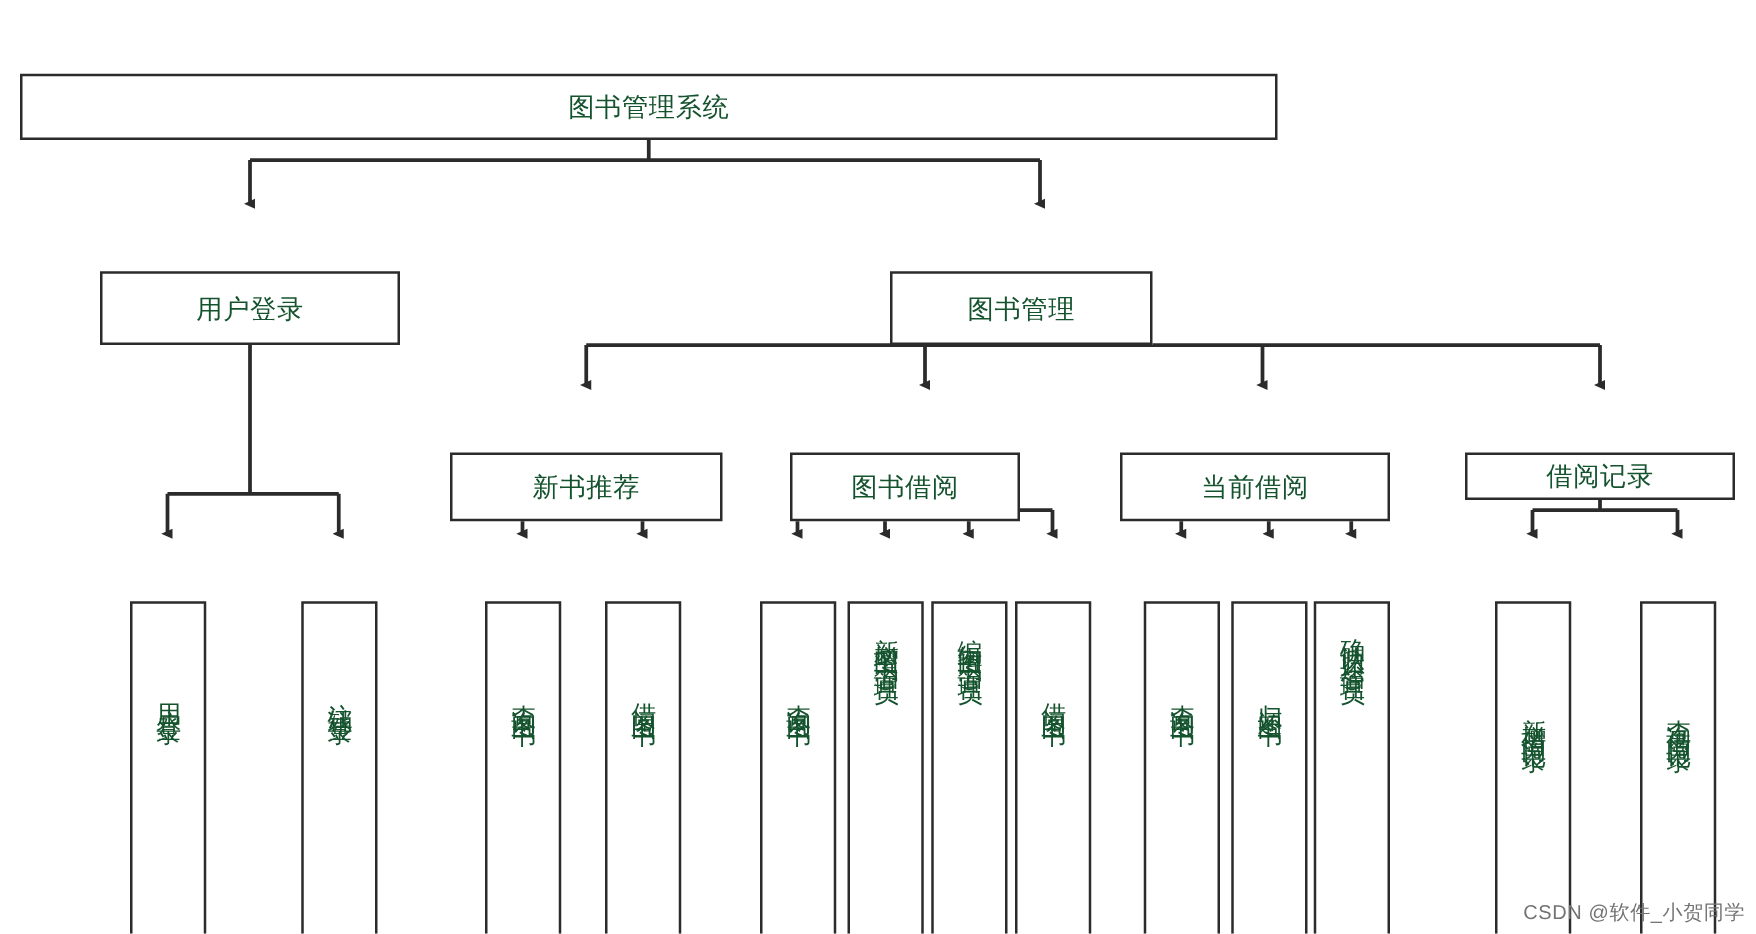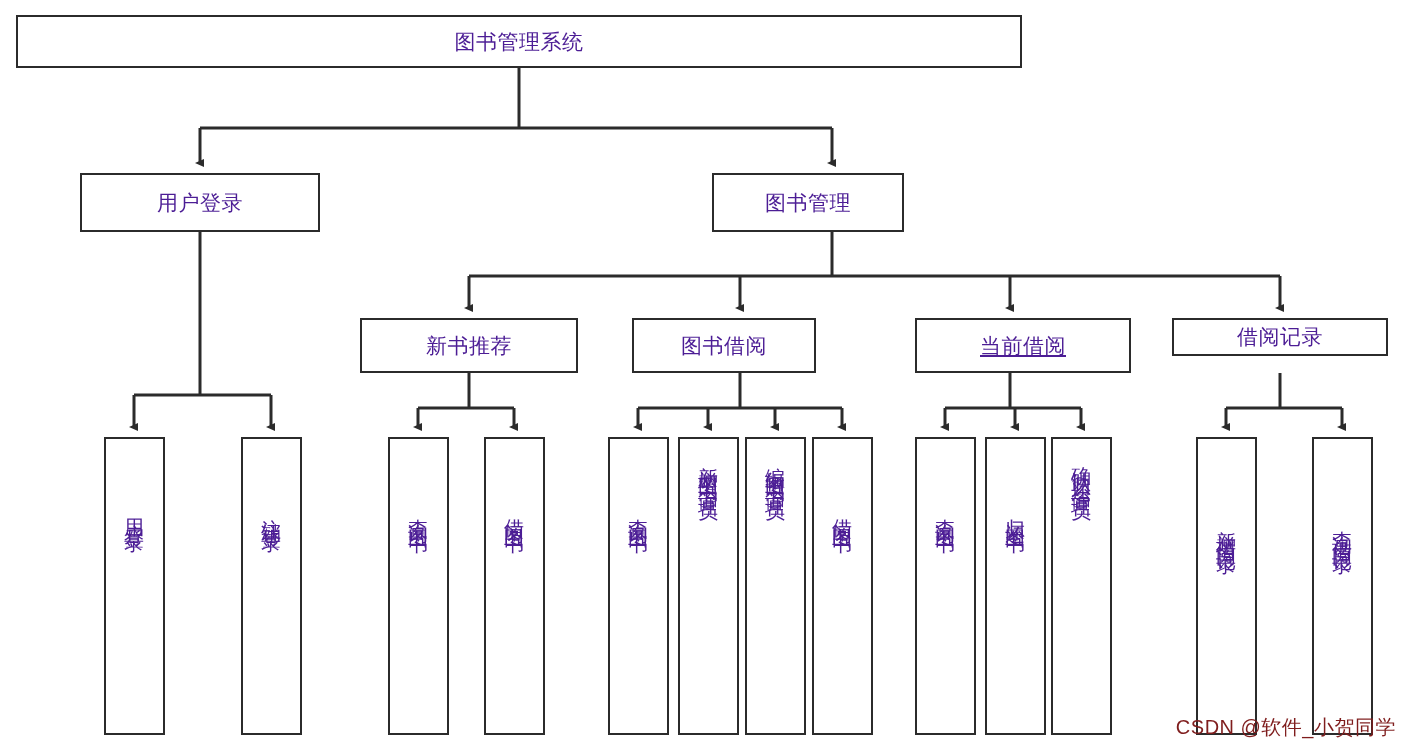--- a/index.html
+++ b/index.html
@@ -26,22 +26,23 @@
     pointer-events: none;
   }
   .node {
     position: absolute;
     box-sizing: border-box;
     background: #ffffff;
     border: 2.5px solid #2b2b2b;
     display: flex;
     align-items: center;
     justify-content: center;
-    color: #4c1d95;
+    color: #14532d;
     z-index: 2;
+    margin-top: 44px;
   }
   .node.horiz {
     font-size: 21px;
     letter-spacing: 0.5px;
   }
   .node.vert {
     font-size: 20px;
     padding-top: 6px;
     padding-bottom: 6px;
     align-items: flex-start;
@@ -59,22 +60,22 @@
   .node.vert.tall .vtext {
     margin-top: 6px;
   }
   .node.vert.short .vtext {
     margin-top: 70px;
   }
   #watermark {
     position: absolute;
     right: 9px;
     bottom: 6px;
-    font-size: 20px;
-    color: #7f1d1d;
+    font-size: 16px;
+    color: #737373;
     letter-spacing: 0.5px;
     z-index: 3;
     white-space: nowrap;
   }
 </style>
 </head>
 <body>
 
 <div id="canvas">
 
@@ -129,31 +130,31 @@
     </g>
   </svg>
 
   <div class="node horiz" style="left:16px; top:15px; width:1006px; height:53px;">
     <span>图书管理系统</span>
   </div>
 
   <div class="node horiz" style="left:80px; top:173px; width:240px; height:59px;">
     <span>用户登录</span>
   </div>
-  <div class="node horiz" style="left:712px; top:173px; width:192px; height:59px;">
+  <div class="node horiz" style="left:712px; top:173px; width:210px; height:59px;">
     <span>图书管理</span>
   </div>
 
   <div class="node horiz" style="left:360px; top:318px; width:218px; height:55px;">
     <span>新书推荐</span>
   </div>
   <div class="node horiz" style="left:632px; top:318px; width:184px; height:55px;">
     <span>图书借阅</span>
   </div>
-  <div class="node horiz" style="left:915px; top:318px; width:216px; height:55px;text-decoration:underline;">
+  <div class="node horiz" style="left:896px; top:318px; width:216px; height:55px;">
     <span>当前借阅</span>
   </div>
   <div class="node horiz" style="left:1172px; top:318px; width:216px; height:38px;">
     <span>借阅记录</span>
   </div>
 
   <div class="node vert mid" style="left:104px; top:437px; width:61px; height:298px;">
     <span class="vtext">用户登录</span>
   </div>
   <div class="node vert mid" style="left:241px; top:437px; width:61px; height:298px;">

